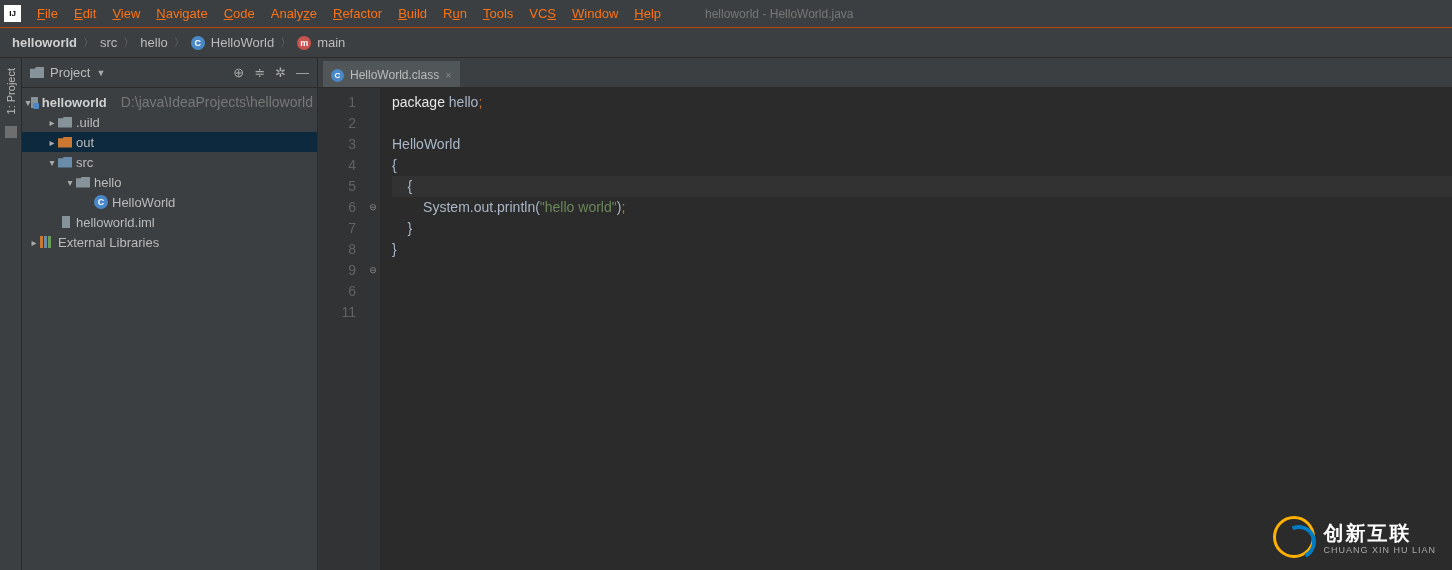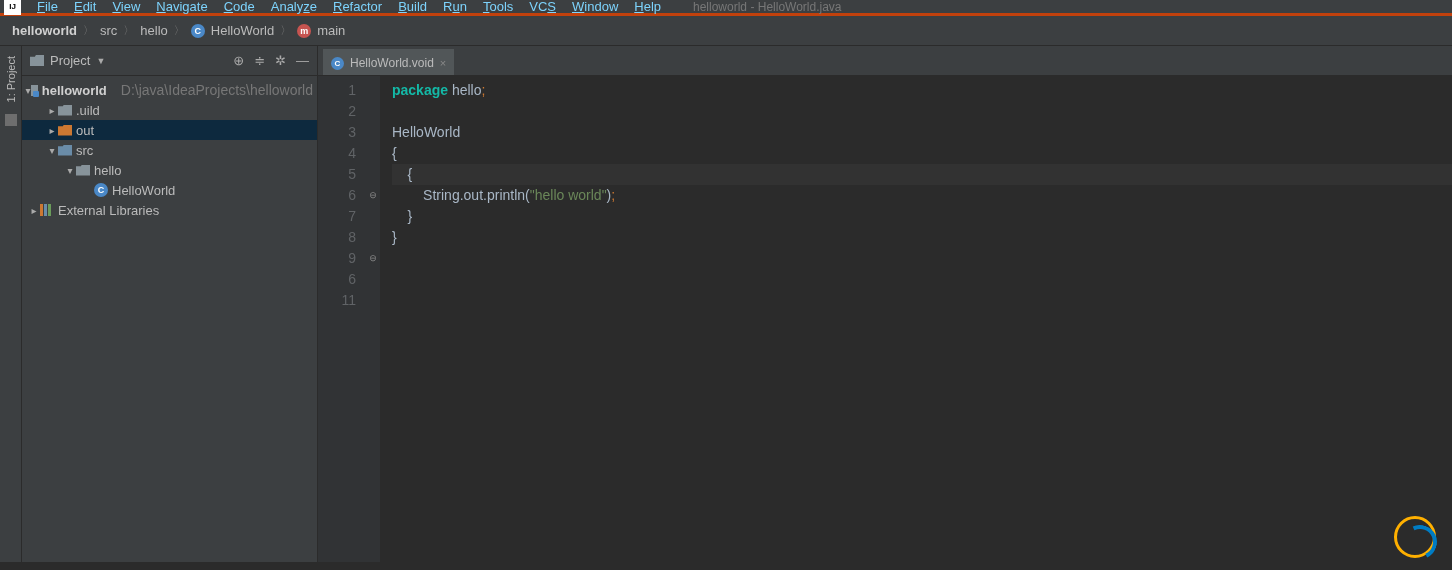--- a/index.html
+++ b/index.html
@@ -1,23 +1,23 @@
 <!DOCTYPE html>
 <html><head>
 <meta charset="utf-8">
 <style>
 * { margin:0; padding:0; box-sizing:border-box; font-family:"Segoe UI",Arial,sans-serif; }
 body { width:1452px; height:570px; background:#2b2b2b; color:#bbbbbb; font-size:13px; overflow:hidden; position:relative; }
 
 
-.menubar { height:16px; background:#3c3f41; display:flex; align-items:center; padding:0 4px; border-bottom:3px solid #c2410c; }
+.menubar { height:28px; background:#3c3f41; display:flex; align-items:center; padding:0 4px; border-bottom:1px solid #c2410c; }
 .app-icon { width:17px; height:17px; background:#fff; margin-right:8px; display:flex; align-items:center; justify-content:center; font-size:8px; font-weight:bold; color:#000; }
-.menu-item { padding:0 8px; color:#7dd3fc; cursor:pointer; display:inline-block; line-height:24px; }
+.menu-item { padding:0 8px; color:#f97316; cursor:pointer; display:inline-block; line-height:24px; }
 .menu-item .ul { text-decoration:underline; }
-.titlebar-text { margin-left:24px; color:#777; font-size:12px; }
+.titlebar-text { margin-left:36px; color:#777; font-size:12px; }
 
 
 .navbar { height:30px; background:#3c3f41; display:flex; align-items:center; padding:0 12px; gap:4px; border-bottom:1px solid #2b2b2b; }
 .crumb { color:#bbbbbb; display:flex; align-items:center; gap:6px; }
 .crumb.bold { font-weight:bold; color:#d0d0d0; }
 .crumb-sep { color:#777; font-size:11px; margin:0 2px; }
 .mini-icon { width:14px; height:14px; border-radius:50%; display:inline-flex; align-items:center; justify-content:center; font-size:9px; font-weight:bold; color:#fff; }
 .mini-icon.c { background:#4a88c7; }
 .mini-icon.m { background:#c75450; }
 
@@ -61,21 +61,21 @@
 .editor { flex:1; display:flex; flex-direction:column; background:#2b2b2b; }
 .tabbar { height:30px; background:#3c3f41; display:flex; align-items:flex-end; padding-left:5px; border-bottom:1px solid #2b2b2b; }
 .tab { height:26px; background:#515658; display:flex; align-items:center; gap:6px; padding:0 8px; color:#bbb; font-size:12px; border-top:2px solid #515658; }
 .tab .close { color:#888; font-size:11px; cursor:pointer; }
 .code-area { flex:1; display:flex; font-family:"Consolas","Monaco",monospace; font-size:14px; }
 .gutter { width:48px; background:#313335; text-align:right; color:#606366; padding:4px 10px 0 0; line-height:21px; }
 .fold-gutter { width:14px; background:#313335; padding-top:4px; line-height:21px; color:#888; font-size:9px; text-align:center; }
 .code { flex:1; padding:4px 0 0 12px; line-height:21px; position:relative; }
 .code-line { height:21px; white-space:pre; }
 .code-line.current { background:#323232; }
-.kw { color:#14b8a6;font-weight:bold; }
+.kw { color:#e5e5e5; }
 .pkg { color:#a9b7c6; }
 .fn { color:#ffc66d; }
 .str { color:#6a8759; }
 .semi { color:#cc7832; }
 .plain { color:#a9b7c6; }
 
 
 .watermark { position:absolute; bottom:12px; right:16px; display:flex; align-items:center; gap:8px; }
 .wm-ring { width:42px; height:42px; border:3px solid #ffb000; border-radius:50%; position:relative; }
 .wm-ring::after { content:""; position:absolute; left:6px; top:6px; width:26px; height:26px; border:4px solid #007cc3; border-left-color:transparent; border-bottom-color:transparent; border-radius:50%; transform:rotate(20deg); }
@@ -173,37 +173,42 @@
           <span class="tw">▾</span>
           <span class="folder-glyph"></span>
           <span class="node-label">hello</span>
         </div>
       <div class="tree-row">
           <span class="ind" style="width:72px"></span>
           <span class="mini-icon c">C</span>
           <span class="node-label">HelloWorld</span>
         </div>
       <div class="tree-row">
+          <span class="ind" style="width:38px"></span>
+          <span class="iml-icon"></span>
+          <span class="node-label">helloworld.iml</span>
+        </div>
+      <div class="tree-row">
           <span class="ind" style="width:6px"></span>
           <span class="tw">▸</span>
           <span class="lib-icon">
             <span></span>
             <span></span>
             <span></span>
           </span>
           <span class="node-label">External Libraries</span>
         </div>
     </div>
   </div>
 
   <div class="editor">
     <div class="tabbar">
       <div class="tab">
         <span class="mini-icon c" style="width:13px;height:13px;font-size:8px">C</span>
-        <span>HelloWorld.void</span>
+        <span>HelloWorld.class</span>
         <span class="close">×</span>
       </div>
     </div>
     <div class="code-area">
       <div class="gutter" id="gutter">
           <div>1</div>
           <div>2</div>
           <div>3</div>
           <div>4</div>
           <div>5</div>
@@ -226,24 +231,28 @@
           <div>⊖</div>
           <div>&nbsp;</div>
           <div>&nbsp;</div>
         </div>
       <div class="code" id="code">
           <div class="code-line"><span class="kw">package </span><span class="pkg">hello</span><span class="semi">;</span></div>
           <div class="code-line"></div>
           <div class="code-line"><span class="plain">HelloWorld</span></div>
           <div class="code-line"><span class="plain">{</span></div>
           <div class="code-line current"><span class="plain">    {</span></div>
-          <div class="code-line"><span class="plain">        String.out.println(</span><span class="str">"hello world"</span><span class="plain">)</span><span class="semi">;</span></div>
+          <div class="code-line"><span class="plain">        System.out.println(</span><span class="str">"hello world"</span><span class="plain">)</span><span class="semi">;</span></div>
           <div class="code-line"><span class="plain">    }</span></div>
           <div class="code-line"><span class="plain">}</span></div>
           <div class="code-line"></div>
         </div>
     </div>
   </div>
 </div>
 
 <div class="watermark">
   <div class="wm-ring"></div>
+  <div>
+    <span class="wm-text">创新互联</span>
+    <span class="wm-sub">CHUANG XIN HU LIAN</span>
+  </div>
 </div>
 
 </body></html>

